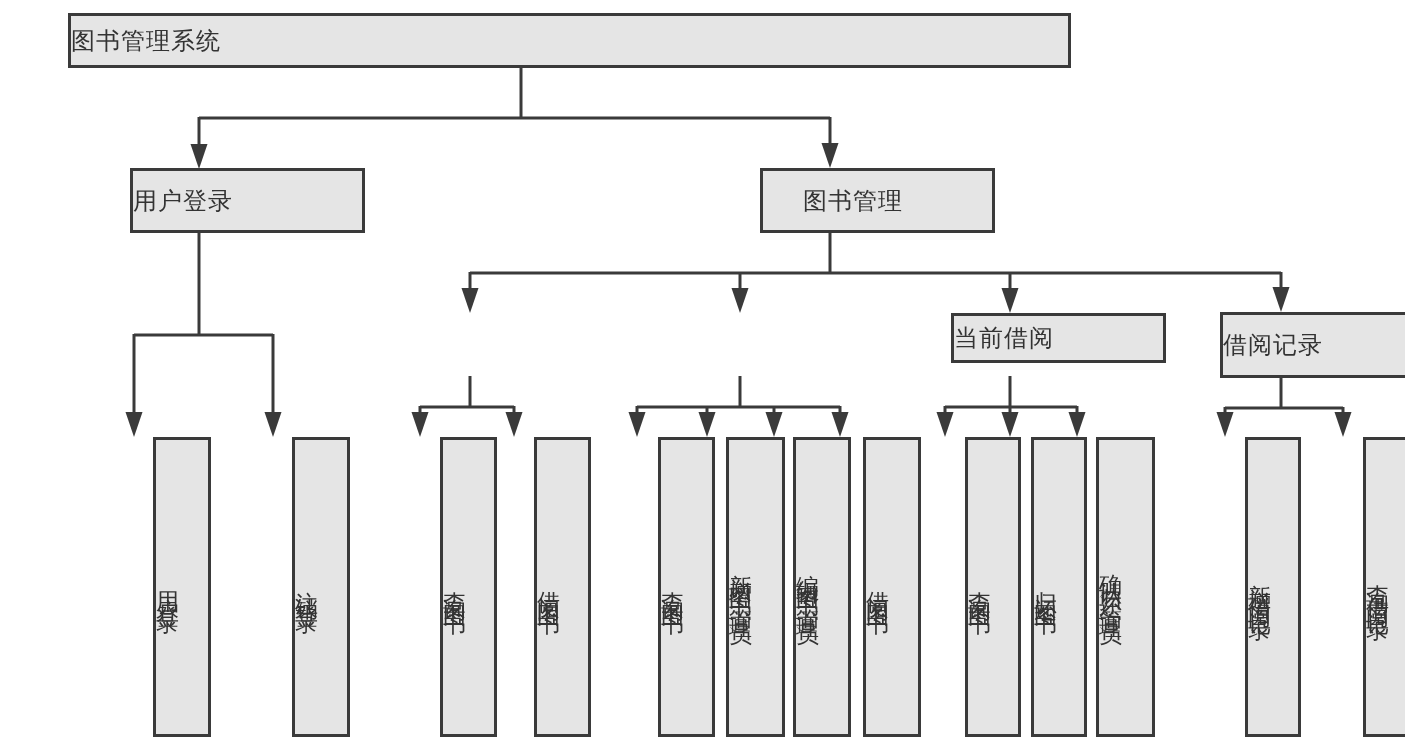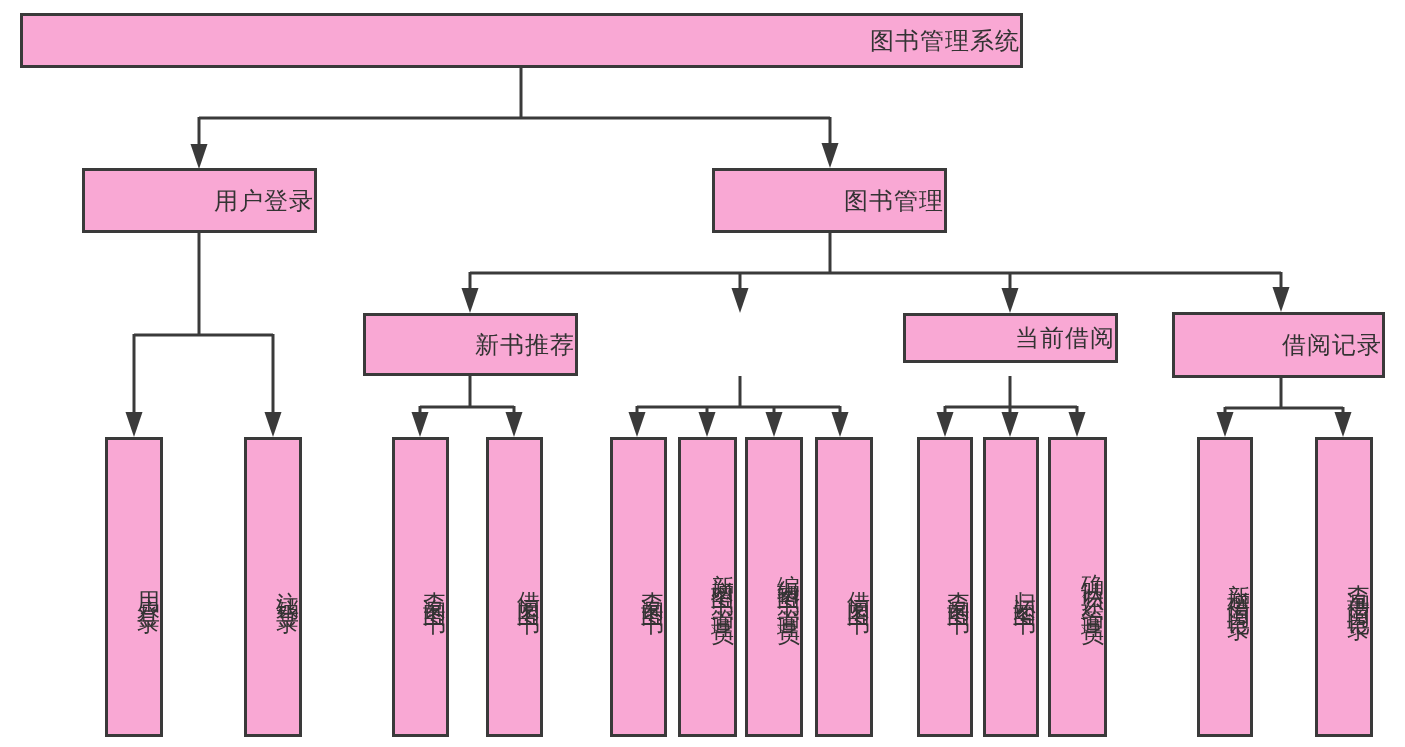--- a/index.html
+++ b/index.html
@@ -8,26 +8,27 @@
     width:1405px;height:747px;
     background:#ffffff;
     font-family:"Liberation Sans","DejaVu Sans",sans-serif;
     overflow:hidden;
   }
   #wires{position:absolute;left:0;top:0;z-index:1;}
   .node{
     position:absolute;
     box-sizing:border-box;
     border:3px solid #3a3a3a;
-    background:#f9a8d4;
+    background:#e5e5e5;
     display:flex;
     align-items:center;
-    justify-content:flex-end;
+    justify-content:flex-start;
     color:#333333;
     z-index:2;
+    margin-left:48px;
   }
   .node-h .lbl{
     font-size:24px;
     letter-spacing:1px;
     white-space:nowrap;
   }
   .node-v .lbl{
     writing-mode:vertical-rl;
     text-orientation:mixed;
     font-size:23px;
@@ -116,27 +117,24 @@
     </g>
   </svg>
 
   <div class="node node-h" style="left:20px;top:13px;width:1003px;height:55px;">
     <span class="lbl">图书管理系统</span>
   </div>
 
   <div class="node node-h" style="left:82px;top:168px;width:235px;height:65px;">
     <span class="lbl">用户登录</span>
   </div>
-  <div class="node node-h" style="left:712px;top:168px;width:235px;height:65px;">
+  <div class="node node-h" style="left:712px;top:168px;width:235px;height:65px;padding-left:40px;">
     <span class="lbl">图书管理</span>
   </div>
 
-  <div class="node node-h" style="left:363px;top:313px;width:215px;height:63px;">
-    <span class="lbl">新书推荐</span>
-  </div>
   <div class="node node-h" style="left:903px;top:313px;width:215px;height:50px;">
     <span class="lbl">当前借阅</span>
   </div>
   <div class="node node-h" style="left:1172px;top:312px;width:213px;height:66px;">
     <span class="lbl">借阅记录</span>
   </div>
 
   <div class="node node-v" style="left:105px;top:437px;width:58px;height:300px;">
     <span class="lbl">用户登录</span>
   </div>

